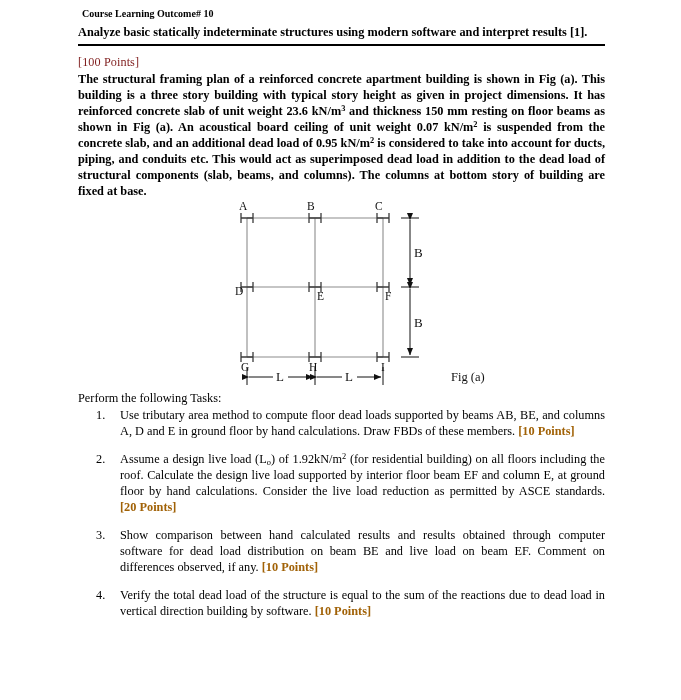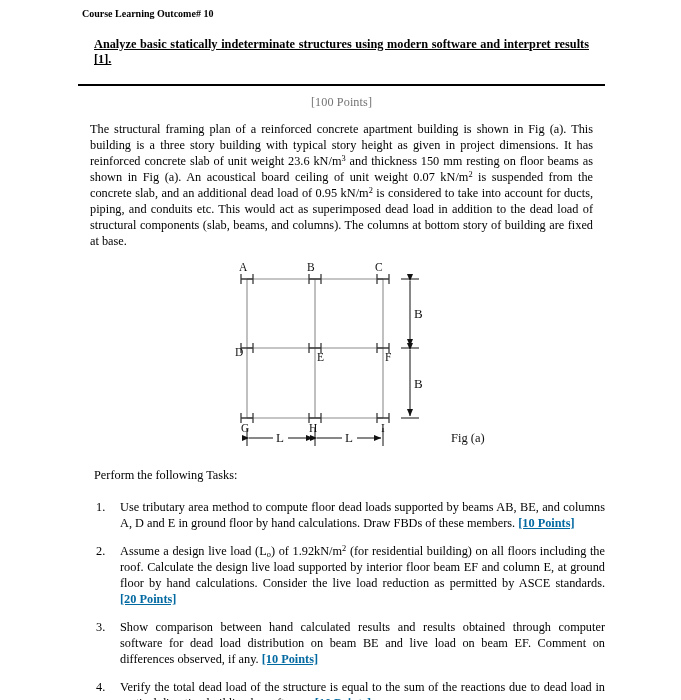--- a/index.html
+++ b/index.html
@@ -26,47 +26,46 @@
   .clo-title {
     font-size: 10px;
     font-weight: bold;
     line-height: 1.27;
     margin: 4px;
   }
   .clo-statement {
     font-size: 12.3px;
     font-weight: bold;
     line-height: 1.27;
-    margin: 16px;
+    margin: 0;
     text-align: justify;
     text-align-last: left;
-    text-decoration: underline;
   }
   .header-rule {
     border: 0;
     border-top: 2.2px solid #000;
     margin: 4px 0 0 0;
     width: 100%;
   }
 
   
   .points-center {
-    text-align: center;
     font-size: 12.2px;
-    color: #737373;
+    color: #7f1d1d;
     margin: 9px 0 2px 0;
     letter-spacing: .1px;
   }
   .body-par {
     font-size: 12.3px;
     line-height: 1.30;
-    margin: 12px;
+    margin: 0;
     text-align: justify;
     text-align-last: left;
     hyphens: none;
+    font-weight: bold;
   }
   .gap-par {
     margin-top: 13px;
   }
   sup, sub {
     font-size: 8.4px;
     line-height: 0;
   }
   sub { vertical-align: -0.22em; }
   sup { vertical-align: 0.42em; }
@@ -81,21 +80,21 @@
   .figure-svg {
     position: absolute;
     left: 145px;
     top: 0;
   }
 
   
   .tasks-lead {
     font-size: 12.3px;
     line-height: 1.30;
-    margin: 16px;
+    margin: 0;
   }
   ol.tasks {
     margin: 0;
     padding: 0;
     list-style: none;
   }
   ol.tasks > li {
     position: relative;
     padding-left: 42px;
     font-size: 12.3px;
@@ -108,24 +107,23 @@
     margin-top: 1px;
   }
   ol.tasks > li .num {
     position: absolute;
     left: 18px;
     top: 0;
     width: 20px;
     text-align: left;
   }
   .pts {
-    color: #0369a1;
+    color: #a16207;
     font-weight: bold;
     white-space: nowrap;
-    text-decoration: underline;
   }
 </style>
 </head>
 <body>
 
 <div class="page">
 
   <div>
     <div class="clo-title">Course Learning Outcome# 10</div>
     <div class="clo-statement">Analyze basic statically indeterminate structures using modern software and interpret results [1].</div>

